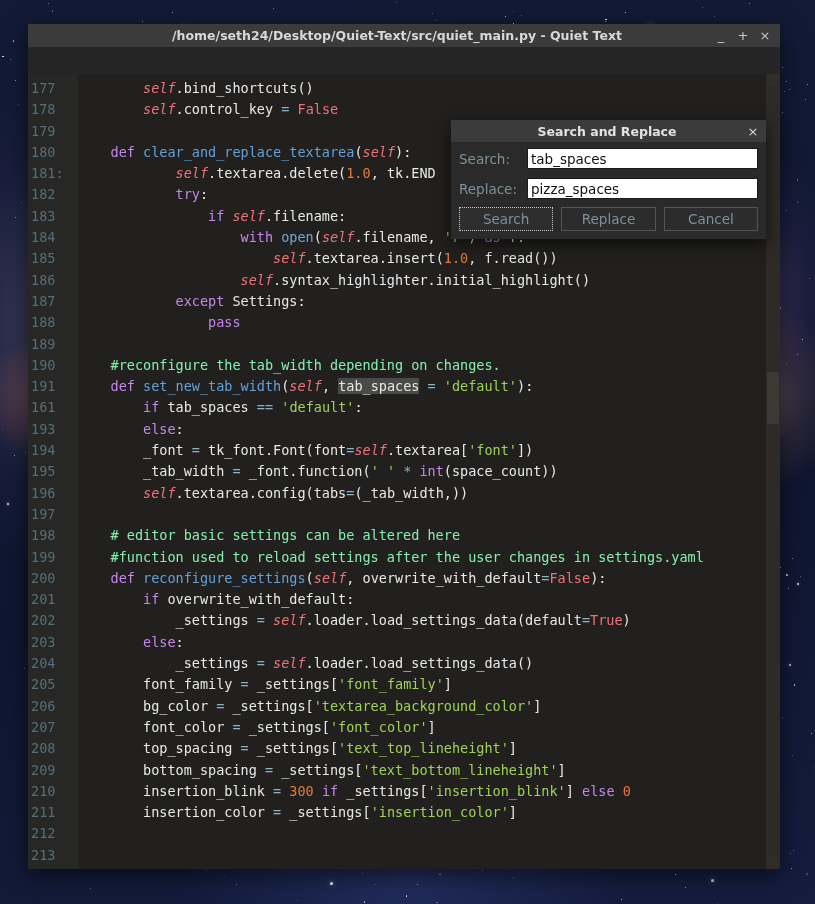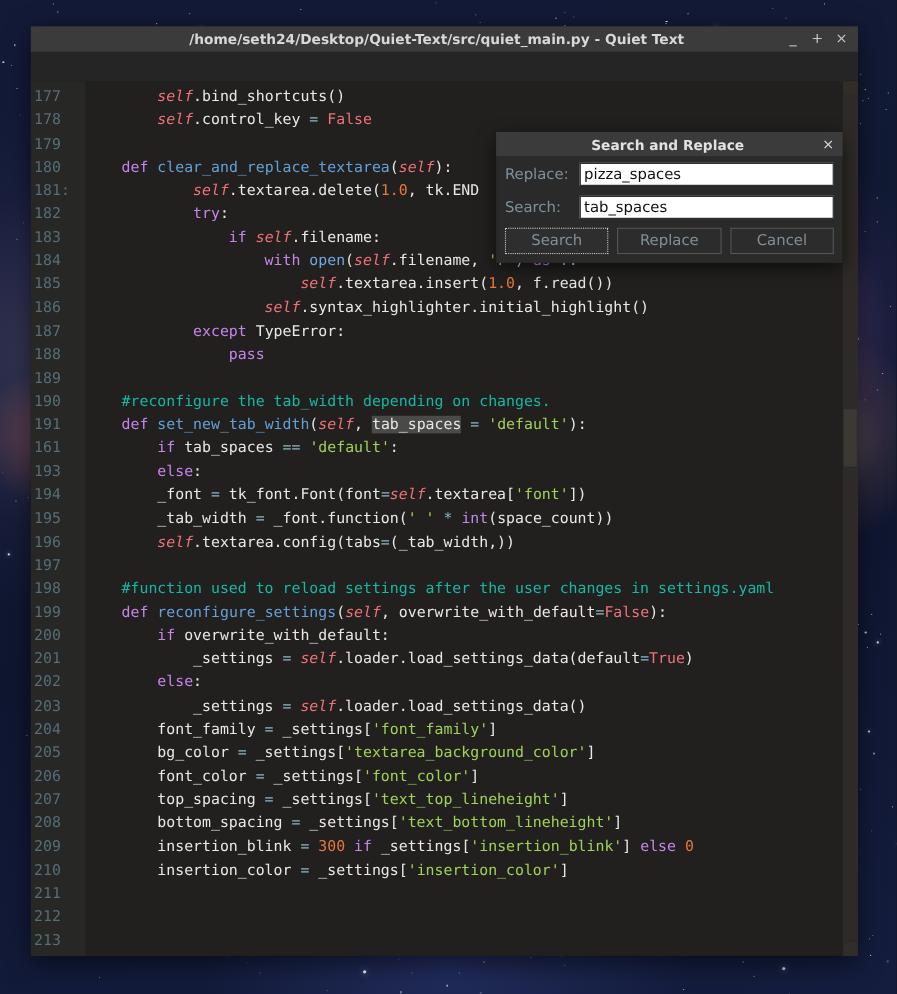--- a/index.html
+++ b/index.html
@@ -115,21 +115,21 @@
     font-size: 13.5px;
     white-space: pre;
     color: #e8e8e8;
   }
   .kw   { color: #c586ec; }
   .slf  { color: #f07178; font-style: italic; }
   .fn   { color: #64a0d8; }
   .str  { color: #9fd356; }
   .num  { color: #e8793a; }
   .bool { color: #f07178; }
-  .cmt  { color: #14b8a6; }
+  .cmt  { color: #86efac; }
   .op   { color: #89b4c4; }
   .bi   { color: #6fa8dc; }
   .hl   { background: #4a4a48; }
 
   
   #vscroll {
     position: absolute;
     right: 0; top: 50px; bottom: 0;
     width: 14px;
     background: #2d2a27;
@@ -901,31 +901,32 @@
         <div class="cl"><span>        </span><span class="slf">self</span><span>.bind_shortcuts()</span></div>
         <div class="cl"><span>        </span><span class="slf">self</span><span>.control_key </span><span class="op">=</span><span> </span><span class="bool">False</span></div>
         <div class="cl"><span></span></div>
         <div class="cl"><span>    </span><span class="kw">def</span><span> </span><span class="fn">clear_and_replace_textarea</span><span>(</span><span class="slf">self</span><span>):</span></div>
         <div class="cl"><span>            </span><span class="slf">self</span><span>.textarea.delete(</span><span class="num">1.0</span><span>, tk.END</span></div>
         <div class="cl"><span>            </span><span class="kw">try</span><span>:</span></div>
         <div class="cl"><span>                </span><span class="kw">if</span><span> </span><span class="slf">self</span><span>.filename:</span></div>
         <div class="cl"><span>                    </span><span class="kw">with</span><span> </span><span class="bi">open</span><span>(</span><span class="slf">self</span><span>.filename, </span><span class="str">'r'</span><span>) </span><span class="kw">as</span><span> f:</span></div>
         <div class="cl"><span>                        </span><span class="slf">self</span><span>.textarea.insert(</span><span class="num">1.0</span><span>, f.read())</span></div>
         <div class="cl"><span>                    </span><span class="slf">self</span><span>.syntax_highlighter.initial_highlight()</span></div>
-        <div class="cl"><span>            </span><span class="kw">except</span><span> TypeError:</span></div>
+        <div class="cl"><span>            </span><span class="kw">except</span><span> Settings:</span></div>
         <div class="cl"><span>                </span><span class="kw">pass</span></div>
         <div class="cl"><span></span></div>
         <div class="cl"><span>    </span><span class="cmt">#reconfigure the tab_width depending on changes.</span></div>
         <div class="cl"><span>    </span><span class="kw">def</span><span> </span><span class="fn">set_new_tab_width</span><span>(</span><span class="slf">self</span><span>, </span><span class="hl">tab_spaces</span><span> </span><span class="op">=</span><span> </span><span class="str">'default'</span><span>):</span></div>
         <div class="cl"><span>        </span><span class="kw">if</span><span> tab_spaces </span><span class="op">==</span><span> </span><span class="str">'default'</span><span>:</span></div>
         <div class="cl"><span>        </span><span class="kw">else</span><span>:</span></div>
         <div class="cl"><span>        _font </span><span class="op">=</span><span> tk_font.Font(font</span><span class="op">=</span><span class="slf">self</span><span>.textarea[</span><span class="str">'font'</span><span>])</span></div>
         <div class="cl"><span>        _tab_width </span><span class="op">=</span><span> _font.function(</span><span class="str">' '</span><span> </span><span class="op">*</span><span> </span><span class="kw">int</span><span>(space_count))</span></div>
         <div class="cl"><span>        </span><span class="slf">self</span><span>.textarea.config(tabs</span><span class="op">=</span><span>(_tab_width,))</span></div>
         <div class="cl"><span></span></div>
+        <div class="cl"><span>    </span><span class="cmt"># editor basic settings can be altered here</span></div>
         <div class="cl"><span>    </span><span class="cmt">#function used to reload settings after the user changes in settings.yaml</span></div>
         <div class="cl"><span>    </span><span class="kw">def</span><span> </span><span class="fn">reconfigure_settings</span><span>(</span><span class="slf">self</span><span>, overwrite_with_default</span><span class="op">=</span><span class="bool">False</span><span>):</span></div>
         <div class="cl"><span>        </span><span class="kw">if</span><span> overwrite_with_default:</span></div>
         <div class="cl"><span>            _settings </span><span class="op">=</span><span> </span><span class="slf">self</span><span>.loader.load_settings_data(default</span><span class="op">=</span><span class="bool">True</span><span>)</span></div>
         <div class="cl"><span>        </span><span class="kw">else</span><span>:</span></div>
         <div class="cl"><span>            _settings </span><span class="op">=</span><span> </span><span class="slf">self</span><span>.loader.load_settings_data()</span></div>
         <div class="cl"><span>        font_family </span><span class="op">=</span><span> _settings[</span><span class="str">'font_family'</span><span>]</span></div>
         <div class="cl"><span>        bg_color </span><span class="op">=</span><span> _settings[</span><span class="str">'textarea_background_color'</span><span>]</span></div>
         <div class="cl"><span>        font_color </span><span class="op">=</span><span> _settings[</span><span class="str">'font_color'</span><span>]</span></div>
         <div class="cl"><span>        top_spacing </span><span class="op">=</span><span> _settings[</span><span class="str">'text_top_lineheight'</span><span>]</span></div>
@@ -942,27 +943,27 @@
     <div id="vscroll-down"></div>
   </div>
 
   <div id="dialog">
     <div id="dlg-title">
       <div id="dlg-title-text">Search and Replace</div>
       <div id="dlg-close">×</div>
     </div>
 
     <div class="dlg-row">
+      <div class="dlg-label">Search:</div>
+      <input class="dlg-input" type="text" value="tab_spaces" style="">
+    </div>
+
+    <div class="dlg-row">
       <div class="dlg-label">Replace:</div>
       <input class="dlg-input" type="text" value="pizza_spaces" style="">
-    </div>
-
-    <div class="dlg-row">
-      <div class="dlg-label">Search:</div>
-      <input class="dlg-input" type="text" value="tab_spaces" style="">
     </div>
 
     <div id="dlg-buttons">
       <div class="dlg-btn focused">Search</div>
       <div class="dlg-btn">Replace</div>
       <div class="dlg-btn">Cancel</div>
     </div>
   </div>
 
 </div>

